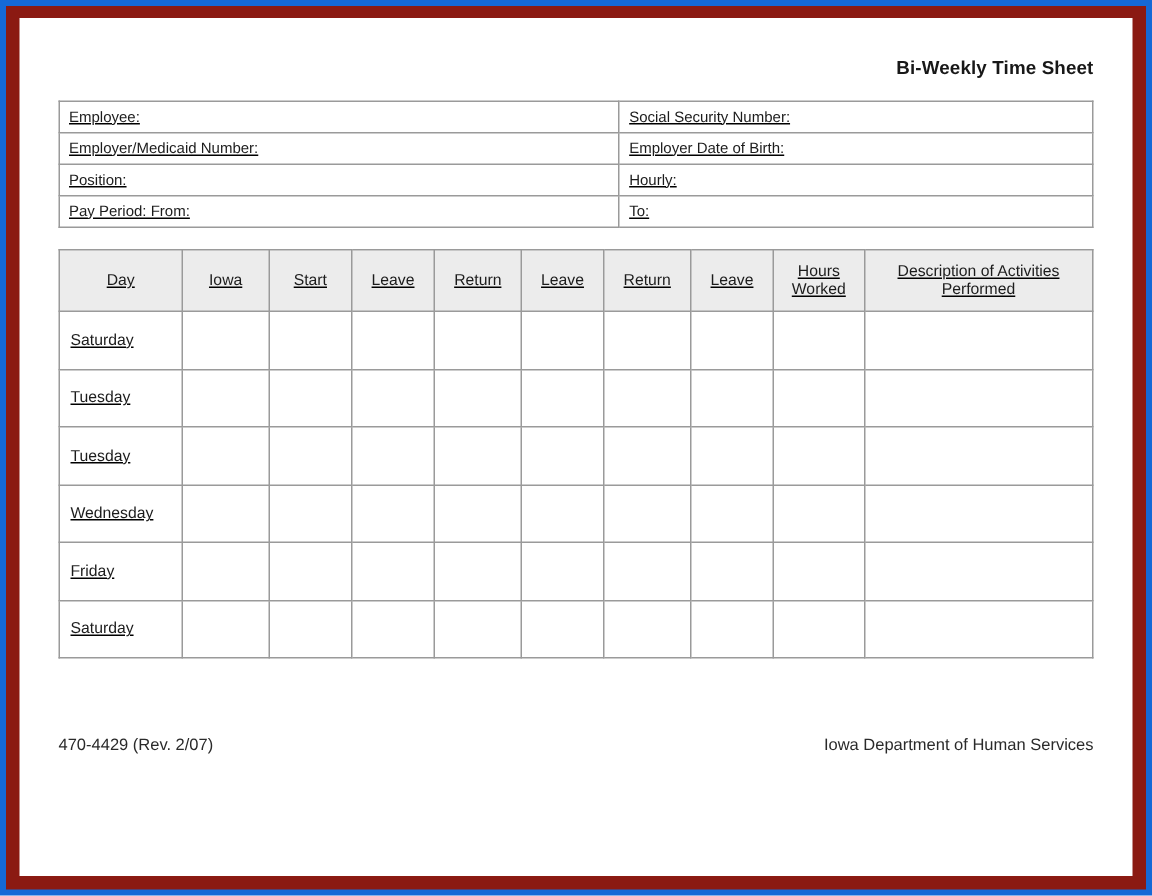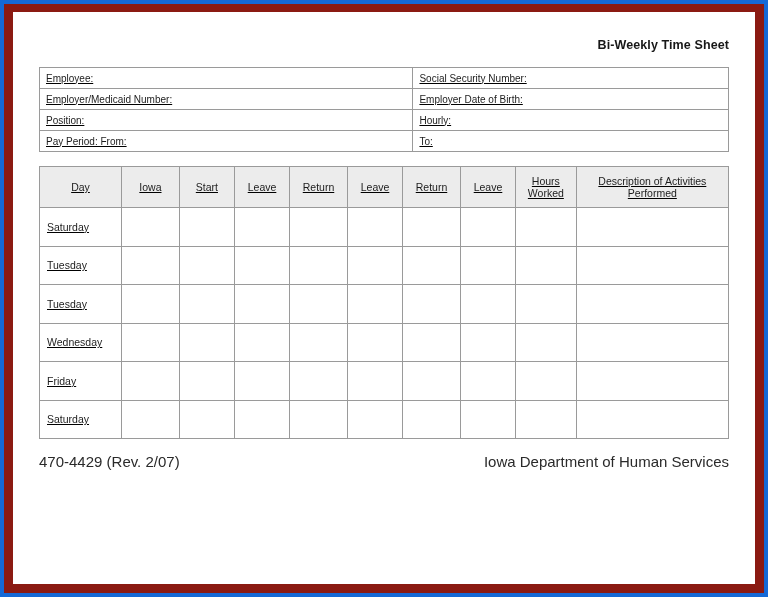--- a/index.html
+++ b/index.html
@@ -92,25 +92,25 @@
     padding: 0 0 0 7px;
     background: #ffffff;
   }
   #time-grid td.day-cell { white-space: nowrap; }
 
   
   #footer {
     position: absolute;
     left: 26px;
     right: 26px;
-    top: 441px;
+    top: 479px;
     display: flex;
     justify-content: space-between;
     align-items: flex-start;
-    font-size: 15px;
+    font-size: 11px;
     color: #2a2a2a;
   }
 </style>
 </head>
 <body>
 
 <div id="page-frame">
   <div id="red-frame">
     <div id="sheet">
 

